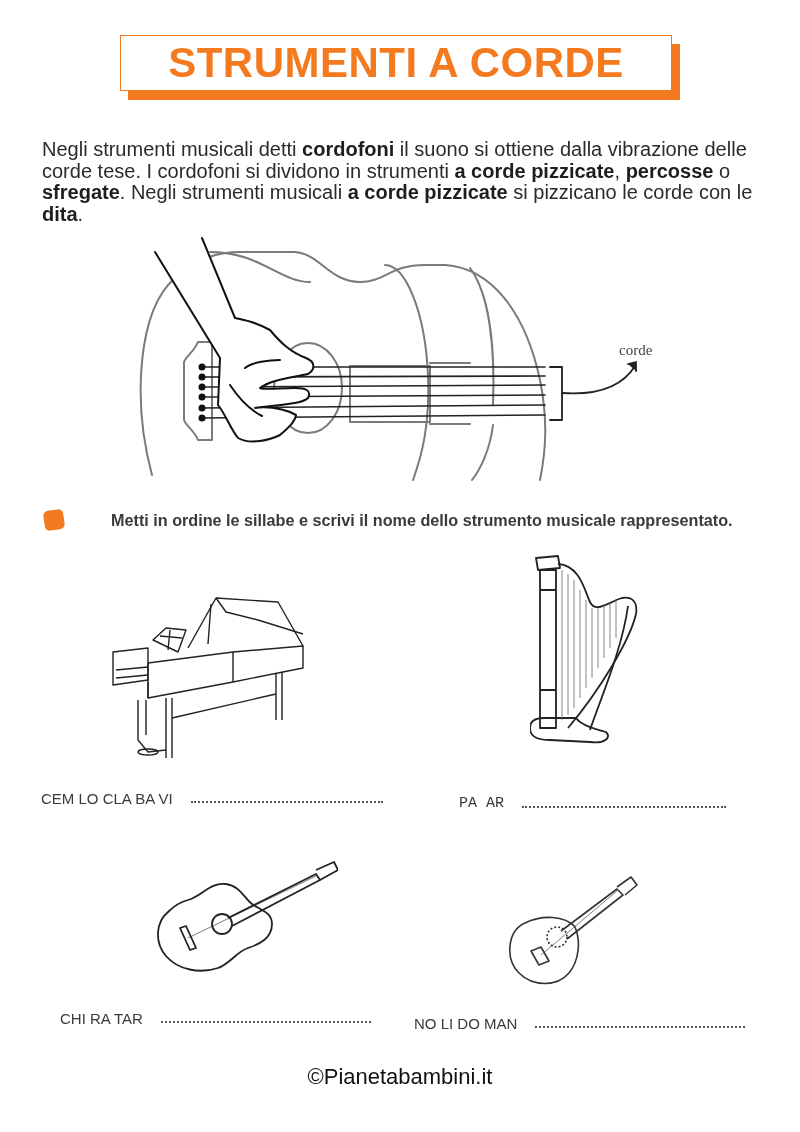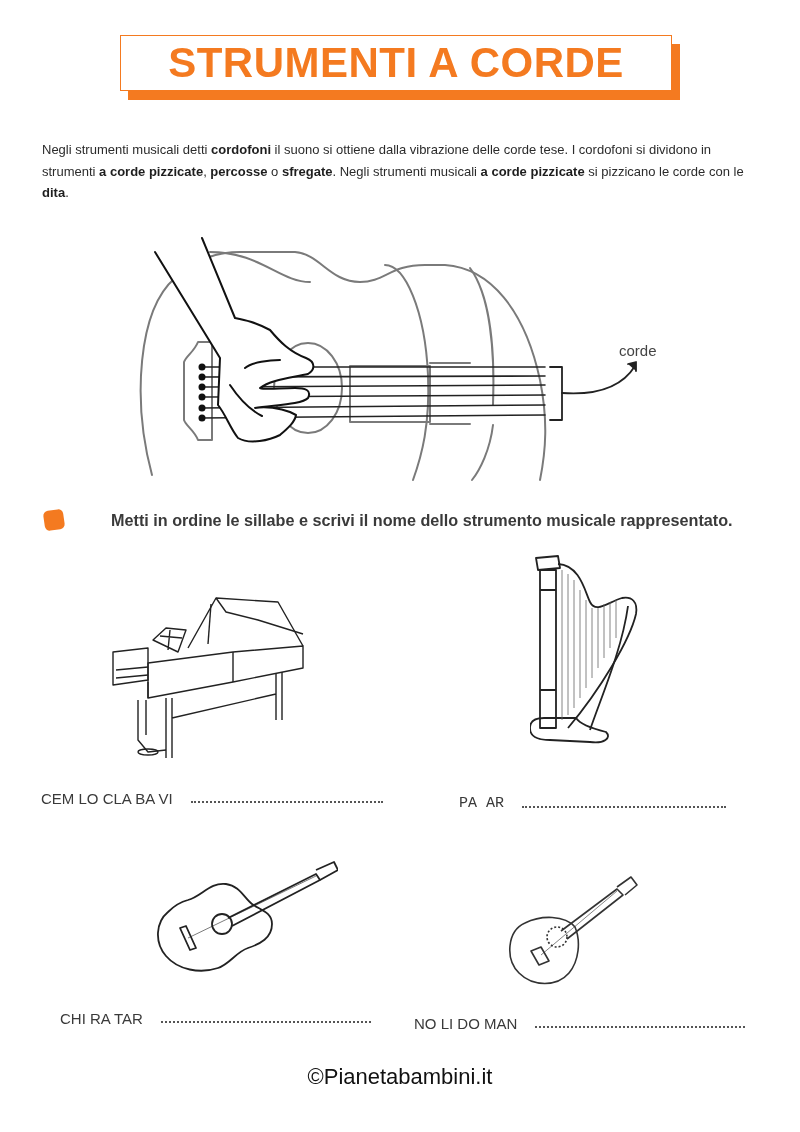--- a/index.html
+++ b/index.html
@@ -5,26 +5,26 @@
   html, body { margin: 0; padding: 0; background: #ffffff; }
   body { width: 800px; height: 1132px; position: relative; overflow: hidden; font-family: "DejaVu Sans", sans-serif; color: #2a2a2a; }
   .abs { position: absolute; }
 
   
   .title-shadow { left: 128px; top: 44px; width: 552px; height: 56px; background: #f47a20; }
   .title-box { left: 120px; top: 35px; width: 552px; height: 56px; background: #ffffff; border: 1.5px solid #f47a20; box-sizing: border-box; display: flex; align-items: center; justify-content: center; }
   .title-text { font-family: "Liberation Sans", sans-serif; font-weight: 700; font-size: 42px; color: #f47a20; letter-spacing: 0.5px; }
 
   
-  .intro { left: 42px; top: 139px; width: 720px; font-family: "Liberation Sans", sans-serif; font-size: 13px; line-height: 21.5px; color: #2b2b2b; }
+  .intro { left: 42px; top: 139px; width: 720px; font-family: "Liberation Sans", sans-serif; font-size: 20px; line-height: 21.5px; color: #2b2b2b; }
   .intro b { font-weight: 700; color: #1e1e1e; }
 
   
   .diagram { left: 130px; top: 230px; width: 560px; height: 255px; }
-  .corde-label { left: 619px; top: 342px; font-family: Liberation Sans, sans-serif; font-size: 15px; color: #444; }
+  .corde-label { left: 619px; top: 342px; font-family: Liberation Serif, serif; font-size: 15px; color: #444; }
 
   
   .bullet { left: 44px; top: 510px; width: 20px; height: 20px; background: #f47a20; border-radius: 5px; transform: rotate(-8deg); }
   .instruction { left: 75px; top: 511px; font-family: "Liberation Sans", sans-serif; font-size: 16.2px; font-weight: 700; color: #3a3a3a; margin-left: 36px; }
   .item-row { display: flex; align-items: baseline; font-family: "Liberation Sans", sans-serif; font-size: 15px; color: #3a3a3a; }
   .syll { white-space: nowrap; text-align: center; }
   .dots { margin-left: 18px; border-bottom: 2px dotted #555; height: 0; align-self: center; margin-top: 6px; }
 
   .footer { left: 0; width: 800px; top: 1064px; text-align: center; font-family: "Liberation Sans", sans-serif; font-size: 22px; color: #111; }
 </style>

